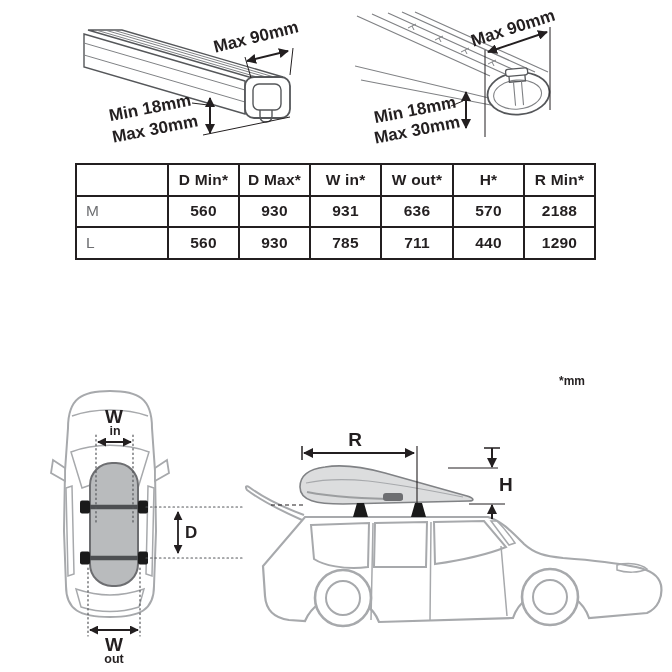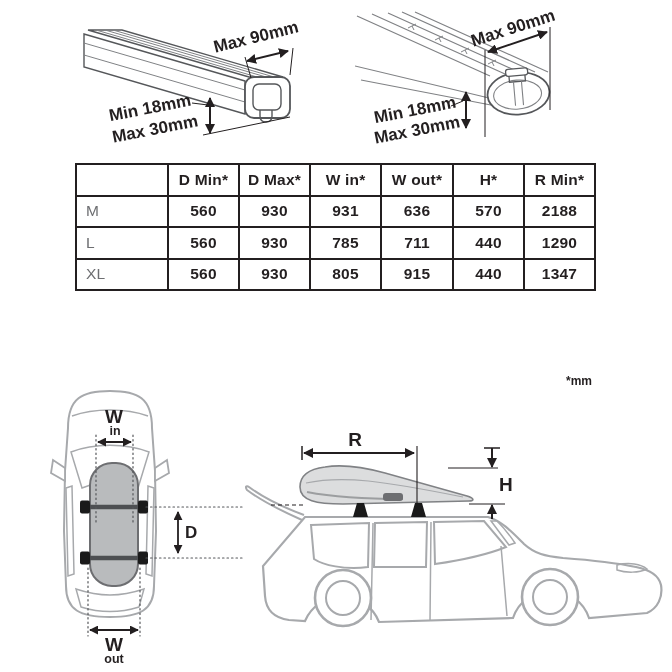--- a/index.html
+++ b/index.html
@@ -19,21 +19,21 @@
   }
   table.dims th, table.dims td {
     border:2px solid #231f20; height:25.5px; padding:2px;
     text-align:center; font-size:15.5px; color:#231f20;
     font-weight:bold; letter-spacing:0.2px;
   }
   table.dims td.rowlabel {
     text-align:left; padding-left:9px; font-weight:normal; color:#6d6e71;
   }
   .unit-note {
-    position:absolute; left:75px; top:374px; width:517px;
+    position:absolute; left:68px; top:374px; width:517px;
     text-align:right; font-size:12px; font-weight:bold; color:#231f20;
   }
   svg text {
     font-family:"Liberation Sans", sans-serif; fill:#231f20; font-weight:bold;
   }
 </style>
 </head>
 <body>
 
 <div class="page">
@@ -129,29 +129,20 @@
       </tr>
       <tr>
         <td class="rowlabel">L</td>
         <td>560</td>
         <td>930</td>
         <td>785</td>
         <td>711</td>
         <td>440</td>
         <td>1290</td>
       </tr>
-      <tr>
-        <td class="rowlabel">XL</td>
-        <td>560</td>
-        <td>930</td>
-        <td>805</td>
-        <td>915</td>
-        <td>440</td>
-        <td>1347</td>
-      </tr>
     </tbody>
   </table>
   <div class="unit-note">*mm</div>
 
   <svg id="svg-topview" class="diag" width="215" height="286" viewBox="0 0 215 286">
     <defs>
       <marker id="arr3" viewBox="0 0 10 10" refX="9" refY="5" markerWidth="9" markerHeight="9" orient="auto-start-reverse" markerUnits="userSpaceOnUse">
         <path d="M0,0 L10,5 L0,10 Z" fill="#231f20"></path>
       </marker>
     </defs>

